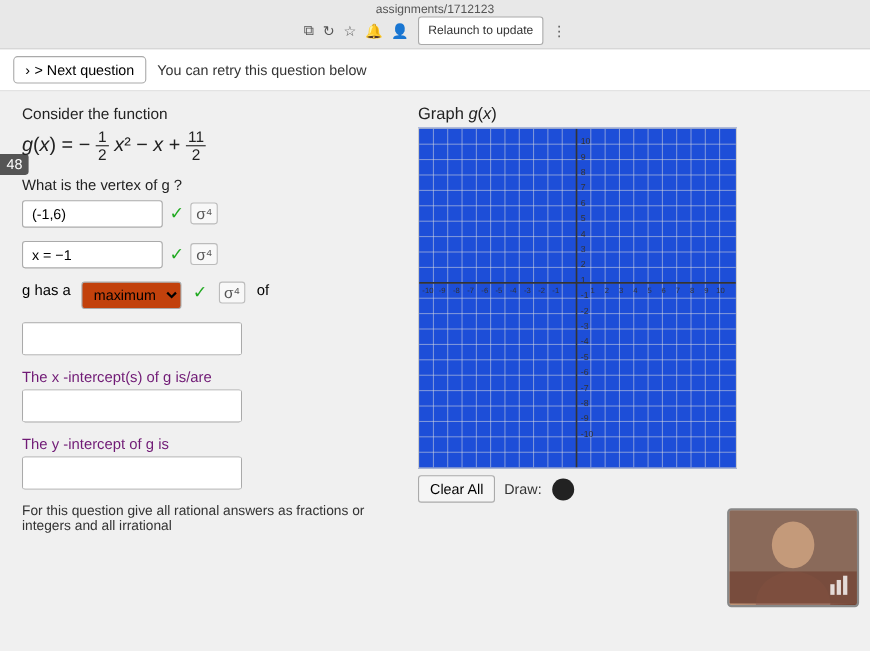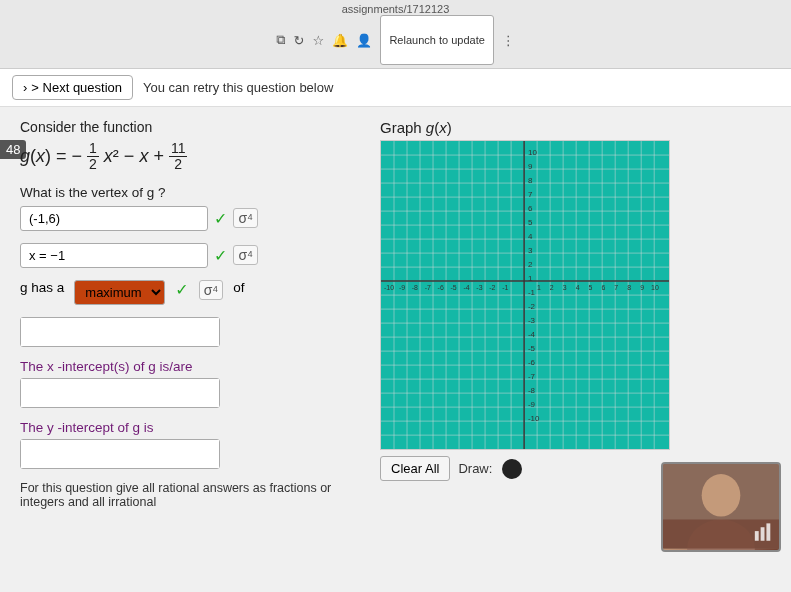--- a/index.html
+++ b/index.html
@@ -82,21 +82,21 @@
       display: flex;
       align-items: center;
       gap: 6px;
       margin-bottom: 12px;
     }
     .answer-input {
       border: 1px solid #aaa;
       border-radius: 3px;
       padding: 4px 8px;
       font-size: 13px;
-      width: 188px;
+      width: 128px;
       background: #fff;
     }
     .check-icon {
       color: #22aa22;
       font-size: 16px;
     }
     .sigma-icon {
       color: #555;
       font-size: 14px;
       cursor: pointer;
@@ -153,21 +153,21 @@
     .graph-title {
       font-size: 15px;
       margin-bottom: 4px;
       color: #222;
     }
 
     .graph-container {
       position: relative;
       width: 290px;
       height: 310px;
-      background: #14b8a6;
+      background: #1d4ed8;
       border: 1px solid #ccc;
     }
 
     .graph-grid {
       width: 100%;
       height: 100%;
     }
 
     .graph-buttons {
       display: flex;
@@ -239,21 +239,21 @@
     }
     .browser-bar-left {
       display: flex;
       align-items: center;
       gap: 6px;
     }
     .relaunch-btn {
       background: #fff;
       border: 1px solid #aaa;
       border-radius: 3px;
-      padding: 18px 8px;
+      padding: 6px 8px;
       font-size: 11px;
       cursor: pointer;
       color: #333;
     }
   </style>
 </head>
 <body>
 
 <div class="browser-bar">
   <div class="browser-bar-left">

